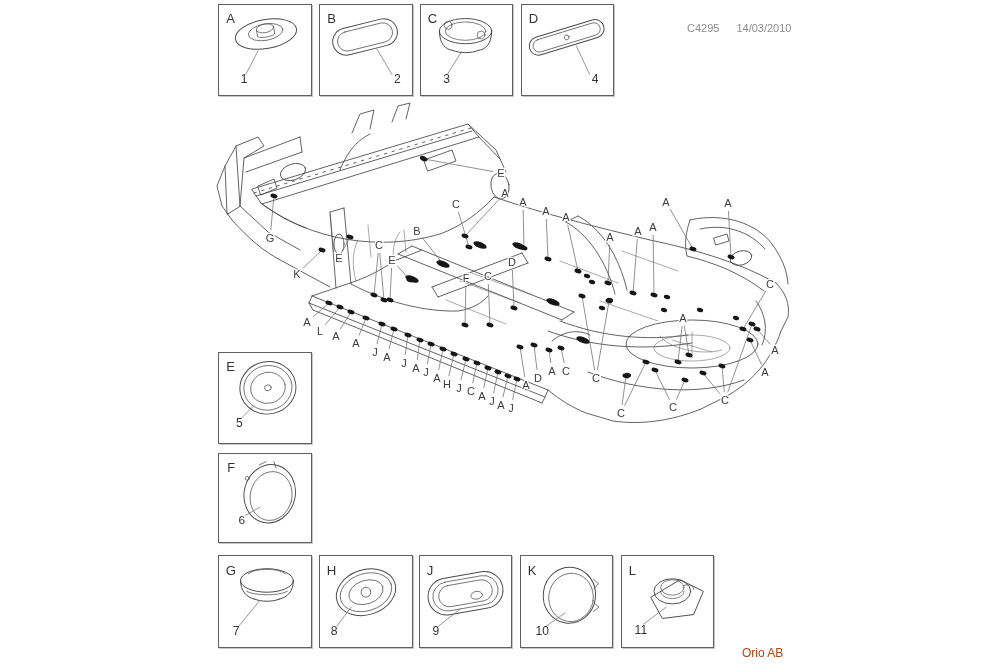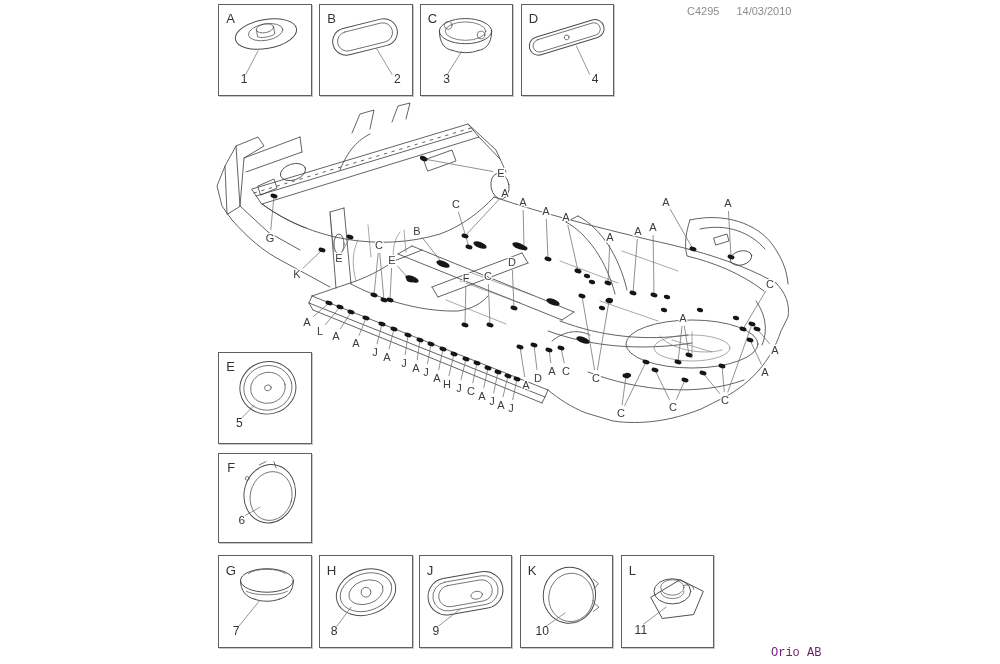--- a/index.html
+++ b/index.html
@@ -12,23 +12,23 @@
   .leader{stroke:#6e6e6e;stroke-width:.75;fill:none;}
   .plug{fill:#161616;stroke:none;}
   .callout-letter{font-family:"Liberation Sans",sans-serif;font-size:11px;fill:#3c3c3c;
                   text-anchor:middle;paint-order:stroke;stroke:#ffffff;stroke-width:2.5px;}
   .detail-box{position:absolute;box-sizing:border-box;border:1.6px solid #5f5f5f;
               box-shadow:1px 1px 0 rgba(130,130,130,.45);background:#fff;}
   .part{fill:none;stroke:#4a4a4a;stroke-width:1;stroke-linejoin:round;stroke-linecap:round;}
   .part-in{fill:none;stroke:#5a5a5a;stroke-width:.8;}
   .box-letter{font-family:"Liberation Sans",sans-serif;font-size:13.5px;fill:#333;}
   .box-number{font-family:"Liberation Sans",sans-serif;font-size:12.5px;fill:#333;}
-  .doc-header{position:absolute;left:687px;top:5px;font-size:11px;color:#8c8c8c;}
+  .doc-header{position:absolute;left:687px;top:22px;font-size:11px;color:#8c8c8c;}
   .doc-header .date{margin-left:17px;}
-  .doc-footer{position:absolute;left:771px;top:646px;font-size:12px;color:#701a75;font-family:Liberation Mono, monospace;}
+  .doc-footer{position:absolute;left:742px;top:646px;font-size:12px;color:#c2410c;}
 </style>
 </head>
 <body>
 
 <div class="page">
 
   <svg id="main-svg" width="1000" height="664" viewBox="0 0 1000 664">
     <defs>
       <symbol id="shape-grommet-donut" viewBox="0 0 94 93">
         <g class="part" transform="rotate(-10 48 30)">

